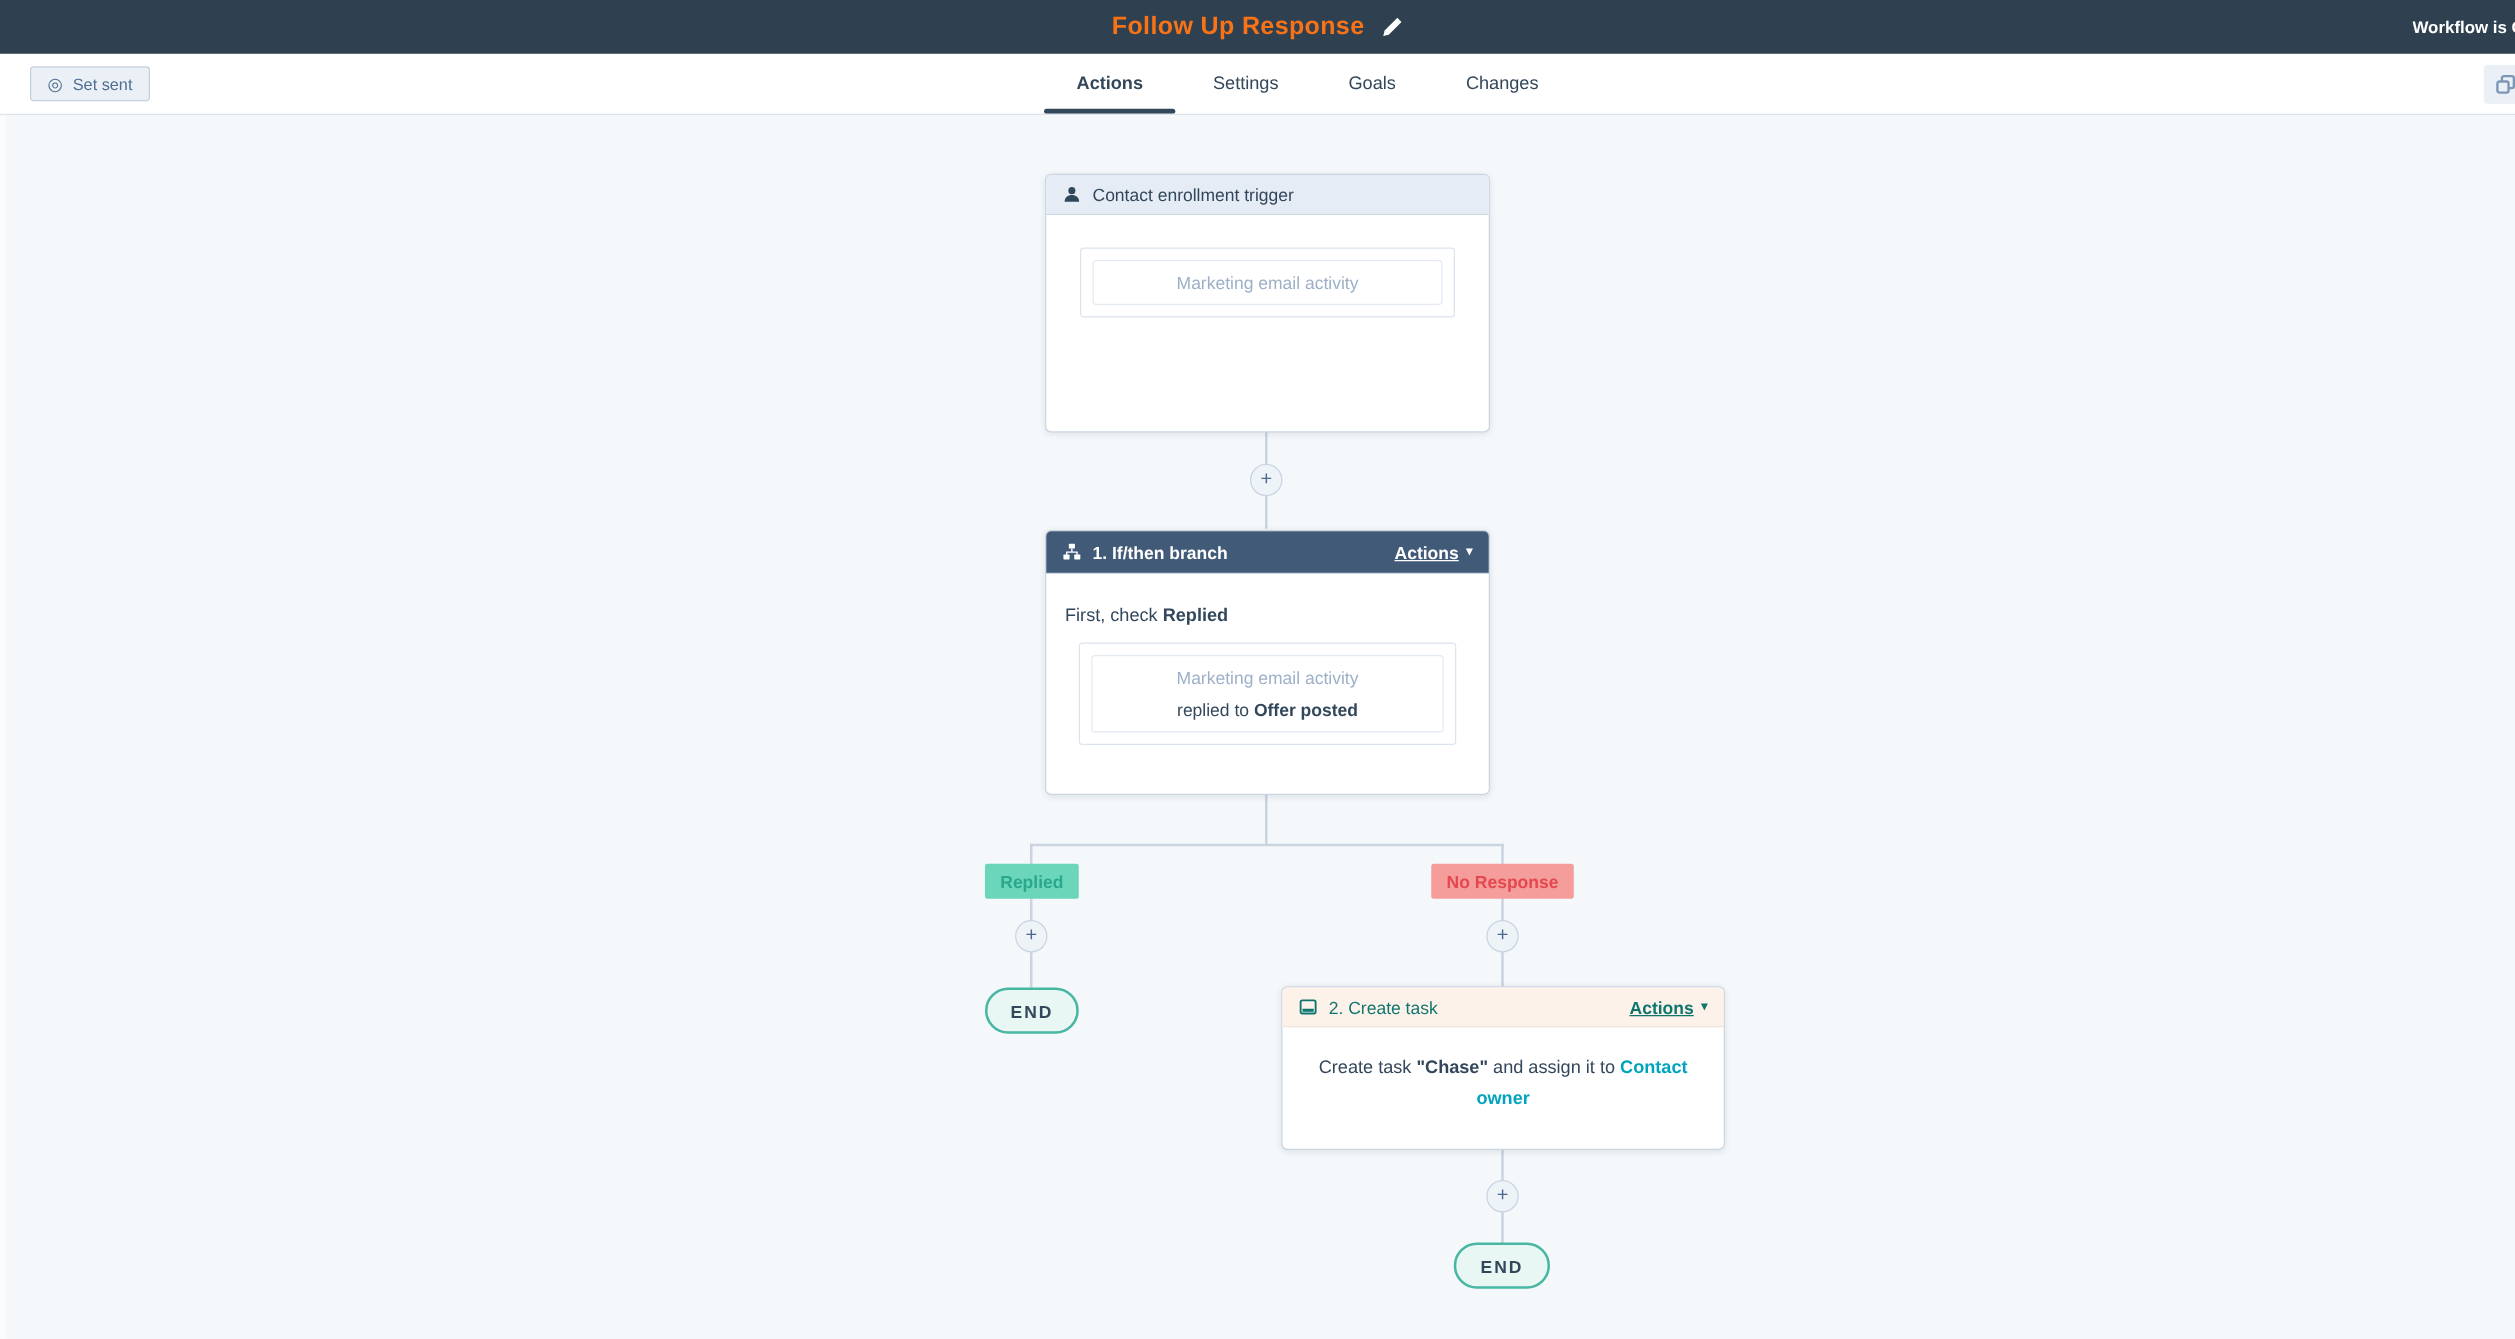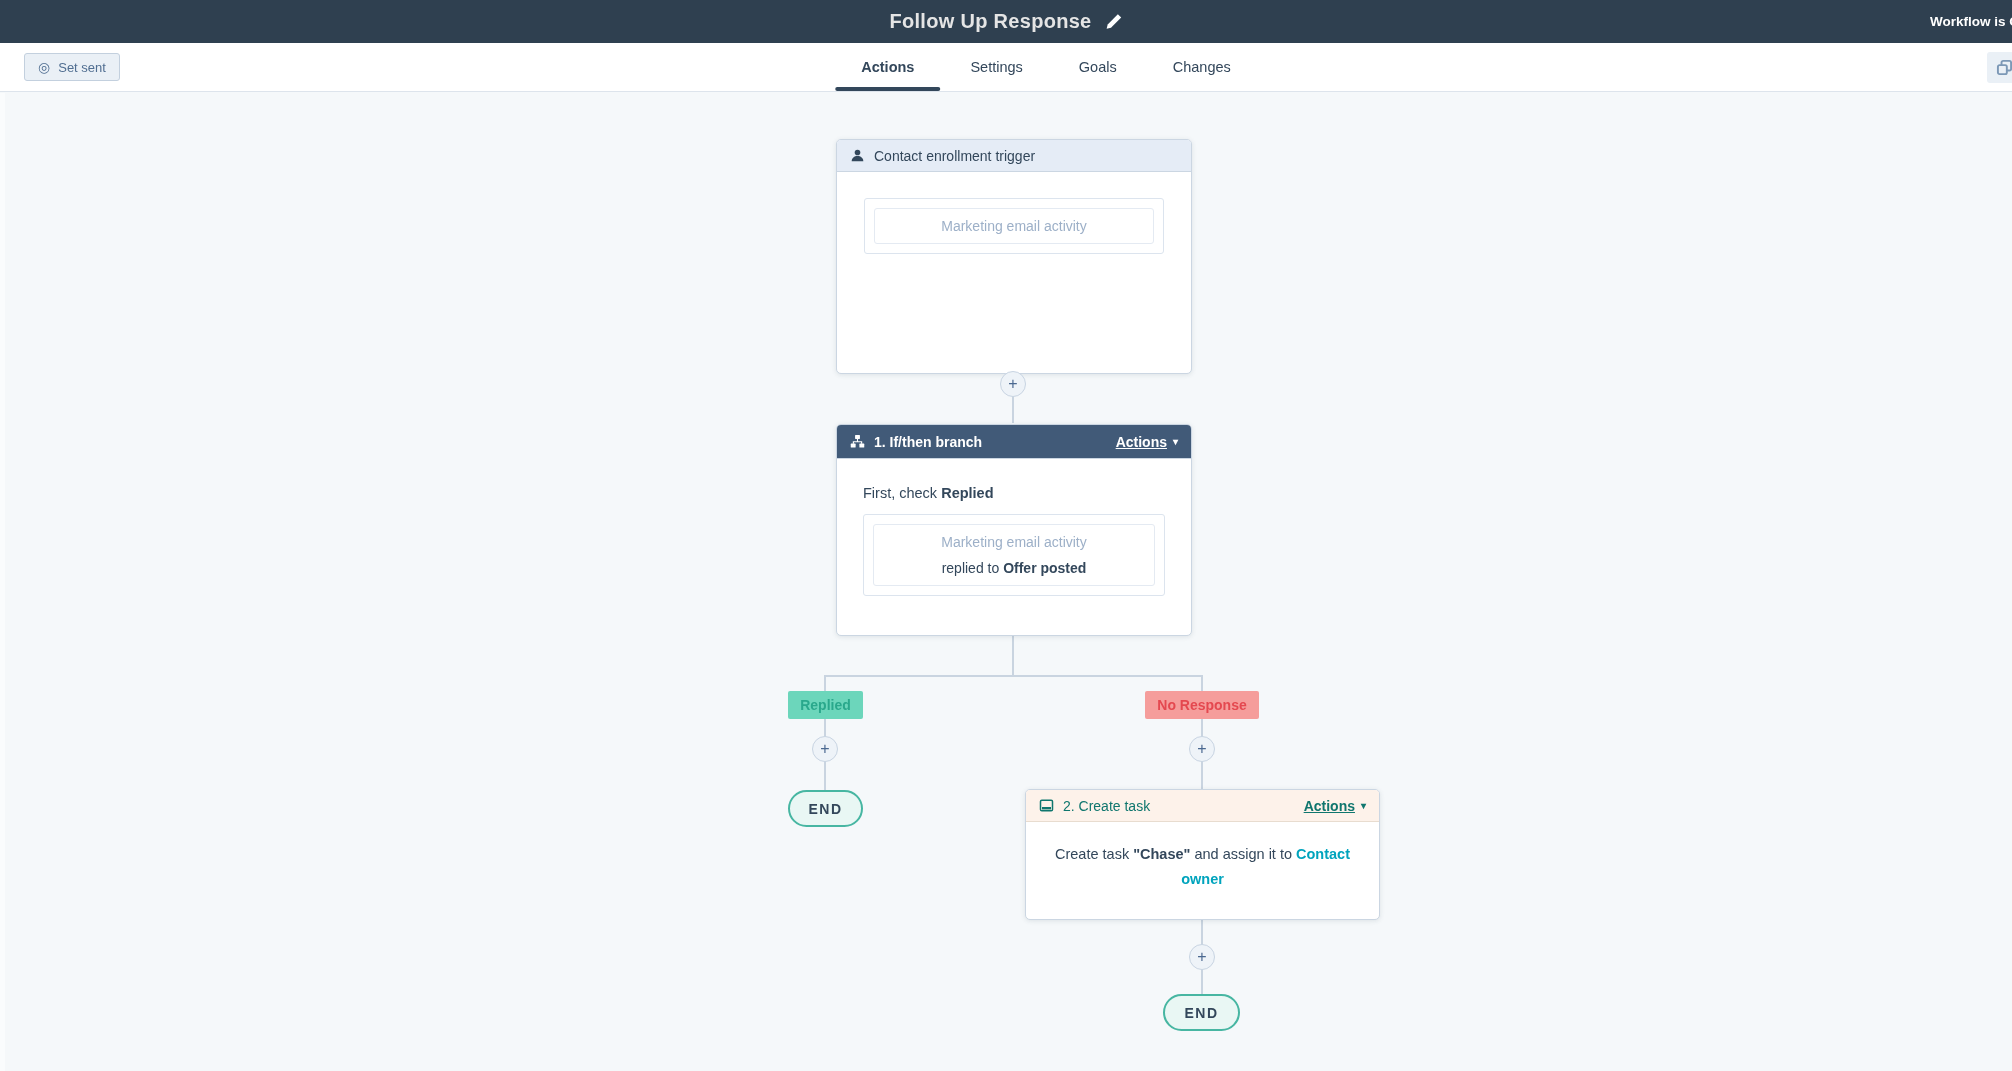--- a/index.html
+++ b/index.html
@@ -13,21 +13,21 @@
   }
 
   
   .topbar {
     position: absolute; top: 0; left: 0; width: 2012px; height: 43px;
     background: #2f4050; z-index: 6;
   }
   .topbar-title {
     position: absolute; left: 50%; transform: translateX(-50%);
     top: 0; height: 43px; display: flex; align-items: center; gap: 14px;
-    color: #e5e5e5; font-size: 20px; font-weight: bold; letter-spacing: .3px;
+    color: #f97316; font-size: 20px; font-weight: bold; letter-spacing: .3px;
     white-space: nowrap;
   }
   .pencil { color: #ffffff; display: flex; align-items: center; cursor: pointer; }
   .status-text {
     position: absolute; left: 1930px; top: 0; width: 82px; height: 43px;
     line-height: 43px; color: #ffffff; font-weight: bold; font-size: 13.5px;
     white-space: nowrap; overflow: hidden;
   }
 
   
@@ -98,21 +98,21 @@
   .nested-outer {
     border: 1px solid #dce4ee; border-radius: 3px; padding: 9px;
   }
   .nested-inner {
     border: 1px solid #e4eaf2; border-radius: 3px; padding: 4px 12px;
     text-align: center; font-size: 14px; line-height: 26px; color: #33475b;
   }
   .context-line { color: #9db0c8; }
   .bold-gap { display: inline-block; width: 40px; }
 
-  .intro-line { padding: 26px 26px 0 26px; font-size: 14.5px; }
+  .intro-line { padding: 26px 26px 0 15px; font-size: 14.5px; }
 
   .task-body {
     padding: 20px 18px 0 18px; text-align: center;
     font-size: 14.5px; line-height: 25px;
   }
   .link { color: #00a4bd; font-weight: bold; cursor: pointer; }
 
   .branch-badge {
     position: absolute; height: 28px; line-height: 28px; text-align: center;
     font-size: 14px; font-weight: bold; border-radius: 2px; z-index: 1;
@@ -185,21 +185,21 @@
 
   <div class="vline" style="left:1012px; top:251px; height:79px;"></div>
   <div class="vline" style="left:1012px; top:541px; height:43px;"></div>
   <div class="hline" style="left:824px; top:582px; width:379px;"></div>
   <div class="vline" style="left:824px; top:582px; height:17px;"></div>
   <div class="vline" style="left:1201px; top:582px; height:17px;"></div>
   <div class="vline" style="left:824px; top:625px; height:72px;"></div>
   <div class="vline" style="left:1201px; top:625px; height:71px;"></div>
   <div class="vline" style="left:1201px; top:825px; height:77px;"></div>
 
-  <div class="card" style="left:836px; top:46px; width:356px; height:235px;">
+  <div class="card" style="left:836px; top:46px; width:356px; height:207px;">
     <div class="card-header trigger-header">
       <span style="display:flex;">
         <svg width="15" height="15" viewBox="0 0 16 16" fill="currentColor">
             <circle cx="8" cy="4.8" r="3"></circle>
             <path d="M1.8 14.2c0-3.4 2.8-5.6 6.2-5.6s6.2 2.2 6.2 5.6z"></path>
           </svg>
       </span>
       <span>Contact enrollment trigger</span>
     </div>
     <div style="padding:26px 27px 0 27px;">

